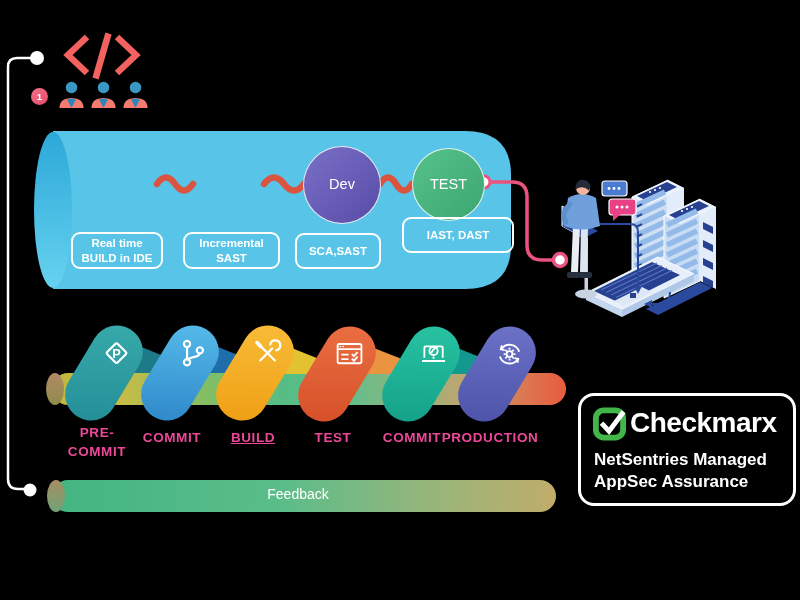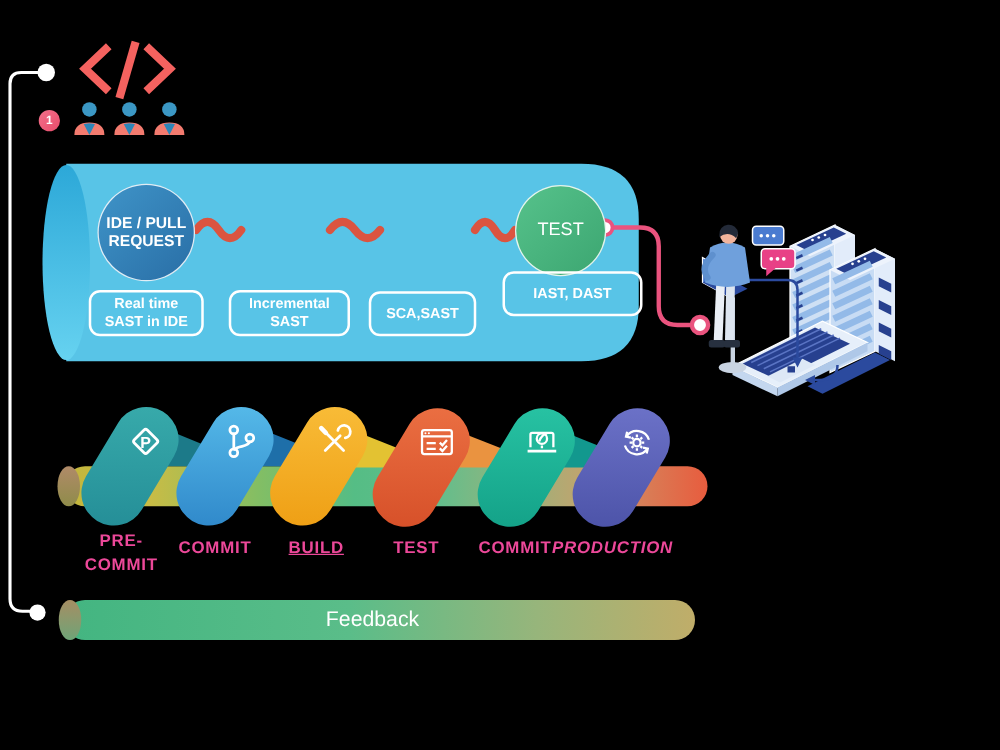--- a/index.html
+++ b/index.html
@@ -32,24 +32,24 @@
   .cap1{left:78px;top:322px;background:linear-gradient(150deg,#39ACAC,#238C96);}
   .cap2{left:154px;top:322px;background:linear-gradient(150deg,#58BDEB,#2D85C8);}
   .cap3{left:229px;top:322px;background:linear-gradient(150deg,#F9BE3A,#EE9D12);}
   .cap4{left:311px;top:323px;background:linear-gradient(150deg,#EC7144,#D54E27);}
   .cap5{left:395px;top:323px;background:linear-gradient(150deg,#29C5A5,#129F86);}
   .cap6{left:471px;top:323px;background:linear-gradient(150deg,#6E74CA,#4A51A6);}
 
   .flow-label{position:absolute;color:#ec4899;font-weight:bold;font-size:13.5px;letter-spacing:.6px;
               text-align:center;transform:translateX(-50%);line-height:1.4;}
   .fl1{left:97px;top:424px;}  .fl2{left:172px;top:429px;} .fl3{left:253px;top:429px;text-decoration:underline;}
-  .fl4{left:333px;top:429px;} .fl5{left:412px;top:429px;} .fl6{left:490px;top:429px;font-style:italic;}
+  .fl4{left:333px;top:429px;} .fl5{left:412px;top:429px;} .fl6{left:490px;top:429px;}
 
   .feedback-label{position:absolute;left:298px;top:486px;transform:translateX(-50%);
-                  color:#fff;font-size:17px;}
+                  color:#fff;font-size:14px;}
 
   
   .cx-card{position:absolute;left:578px;top:393px;width:218px;height:113px;border:3px solid #fff;
            border-radius:16px;box-sizing:border-box;padding:8px 11px;color:#fff;background:#000;}
   .cx-row{display:flex;align-items:center;gap:3px;}
   .cx-word{font-size:28px;font-weight:bold;letter-spacing:-.5px;}
   .cx-line{font-size:17px;font-weight:bold;line-height:1.32;margin-left:2px;}
   .cx-line.first{margin-top:7px;}
 
   .badge{position:absolute;left:31px;top:88px;width:17px;height:17px;border-radius:50%;
@@ -263,28 +263,28 @@
         <path d="M1.5 28 q0 -10 12 -10 q12 0 12 10 z" fill="#F37B6F"></path>
         <path d="M13.5 18.5 l4.5 .7 -4.5 8.8 -4.5 -8.8 z" fill="#2C86B8"></path>
       </svg>
     <svg width="27" height="28" viewBox="0 0 27 28">
         <circle cx="13.5" cy="7.5" r="5.8" fill="#3B97C4"></circle>
         <path d="M1.5 28 q0 -10 12 -10 q12 0 12 10 z" fill="#F37B6F"></path>
         <path d="M13.5 18.5 l4.5 .7 -4.5 8.8 -4.5 -8.8 z" fill="#2C86B8"></path>
       </svg>
   </div>
 
-  <div class="pcircle pc1">
-      <span>IDE / PULL REQUEST</span>
+  <div class="pcircle pc3">
+      <span>Dev</span>
     </div>
   <div class="pcircle pc4">
       <span>TEST</span>
     </div>
 
-  <div class="sub sb1">Real time SAST in IDE</div>
+  <div class="sub sb1">Real time BUILD in IDE</div>
   <div class="sub sb3">SCA,SAST</div>
   <div class="sub sb2">Incremental SAST</div>
   <div class="sub sb4">IAST, DAST</div>
 
   <div class="capsule cap1">
     <svg class="cap-icon" viewBox="0 0 36 36">
       <rect x="10" y="10" width="16" height="16" rx="2" fill="none" stroke="#fff" stroke-width="2.4" transform="rotate(45 18 18)"></rect>
       <text x="18" y="23.5" text-anchor="middle" font-size="14" font-weight="bold" fill="#fff" font-family="Liberation Sans, sans-serif">P</text>
     </svg>
   </div>
@@ -352,14 +352,25 @@
     <div>COMMIT</div>
   </div>
   <div class="flow-label fl2">COMMIT</div>
   <div class="flow-label fl3">BUILD</div>
   <div class="flow-label fl4">TEST</div>
   <div class="flow-label fl5">COMMIT</div>
   <div class="flow-label fl6">PRODUCTION</div>
 
   <div class="feedback-label">Feedback</div>
 
+  <div class="cx-card">
+    <div class="cx-row">
+      <svg width="35" height="38" viewBox="0 0 36 38">
+        <rect x="4" y="6" width="28" height="28" rx="8" fill="none" stroke="#43B649" stroke-width="6"></rect>
+        <path d="M11.5 21 l6 6.5 L31 9.5" fill="none" stroke="#fff" stroke-width="5" stroke-linecap="square"></path>
+      </svg>
+      <span class="cx-word">Checkmarx</span>
+    </div>
+    <div class="cx-line first">NetSentries Managed</div>
+    <div class="cx-line">AppSec Assurance</div>
+  </div>
 
 </div>
 
 </body></html>

